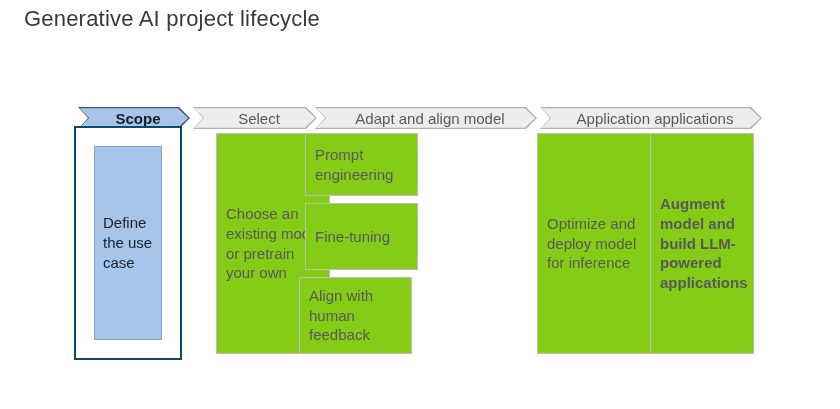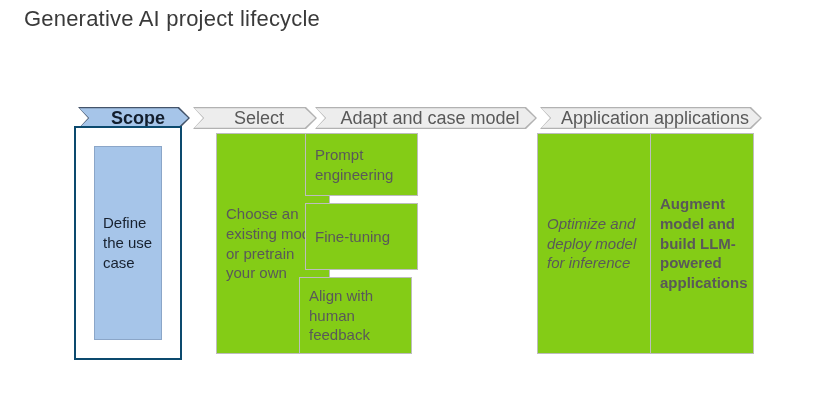--- a/index.html
+++ b/index.html
@@ -19,21 +19,21 @@
   .arrow-border{
     position:absolute;inset:0;background:#b2b2b2;
     clip-path:polygon(0 0, calc(100% - 11px) 0, 100% 50%, calc(100% - 11px) 100%, 0 100%, 10px 50%);
   }
   .arrow-fill{
     position:absolute;left:1.5px;right:1.8px;top:1.2px;bottom:1.2px;background:#ededed;
     clip-path:polygon(0 0, calc(100% - 10.4px) 0, 100% 50%, calc(100% - 10.4px) 100%, 0 100%, 9.6px 50%);
   }
   .arrow-label{
     position:absolute;inset:0;display:flex;align-items:center;justify-content:center;
-    font-size:18px;color:#595959;padding-left:8px;white-space:nowrap;
+    font-size:15px;color:#595959;padding-left:8px;white-space:nowrap;
   }
   .arrow.highlight .arrow-border{background:#44546a;}
   .arrow.highlight .arrow-fill{background:#a6c5e9;}
   .arrow.highlight .arrow-label{color:#121e2e;font-weight:700;}
   
   .gbox{
     position:absolute;box-sizing:border-box;
     background:#84cc16;border:1px solid #bdbdbd;
     color:#595959;font-size:15px;line-height:1.32;
     display:flex;align-items:center;
@@ -64,21 +64,21 @@
     <span class="arrow-label">Scope</span>
   </div>
   <div class="arrow" style="left:193px;width:124px;">
     <div class="arrow-border"></div>
     <div class="arrow-fill"></div>
     <span class="arrow-label">Select</span>
   </div>
   <div class="arrow" style="left:315px;width:222px;">
     <div class="arrow-border"></div>
     <div class="arrow-fill"></div>
-    <span class="arrow-label">Adapt and case model</span>
+    <span class="arrow-label">Adapt and align model</span>
   </div>
   <div class="arrow" style="left:540px;width:222px;">
     <div class="arrow-border"></div>
     <div class="arrow-fill"></div>
     <span class="arrow-label">Application applications</span>
   </div>
 
   <div class="selection-frame">
     <div class="bluebox">
       <span>Define the use case</span>
@@ -93,21 +93,21 @@
     <span>Prompt engineering</span>
   </div>
   <div class="gbox" style="left:305px;top:203px;width:113px;height:67px;">
     <span>Fine-tuning</span>
   </div>
   <div class="gbox" style="left:299px;top:277px;width:113px;height:77px;">
     <span>Align with human feedback</span>
   </div>
 
 
-  <div class="gbox" style="left:537px;top:133px;width:116px;height:221px;font-style:italic;">
+  <div class="gbox" style="left:537px;top:133px;width:116px;height:221px;">
     <span>Optimize and deploy model for inference</span>
   </div>
 
   <div class="gbox" style="left:650px;top:133px;width:104px;height:221px;font-weight:bold;">
     <span>Augment model and build LLM-powered applications</span>
   </div>
 
 </div>
 
 </body></html>

